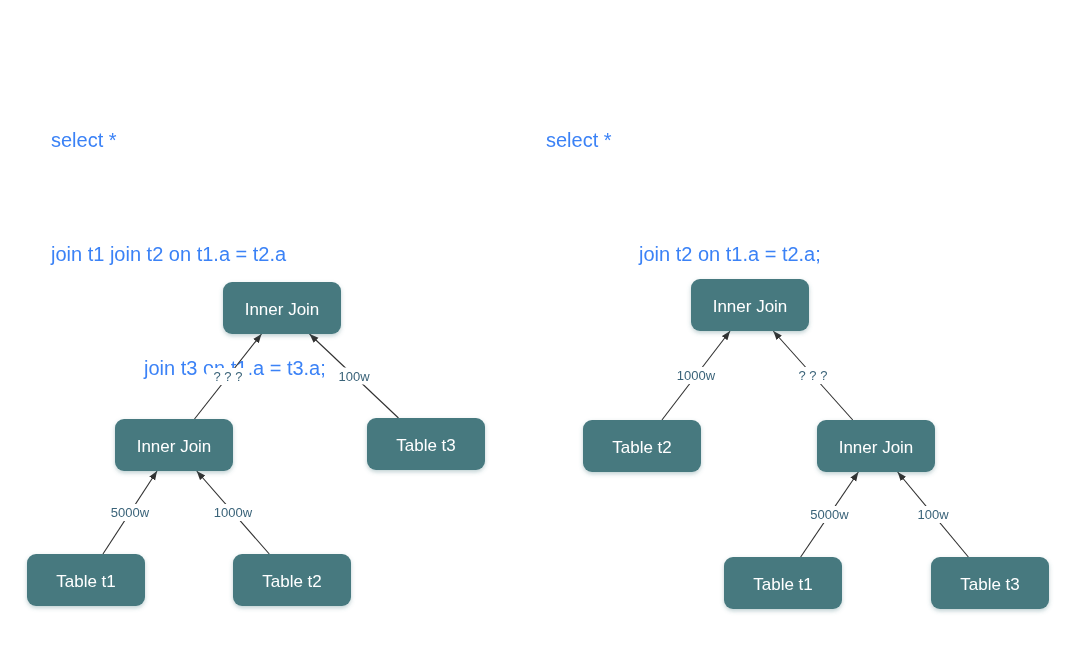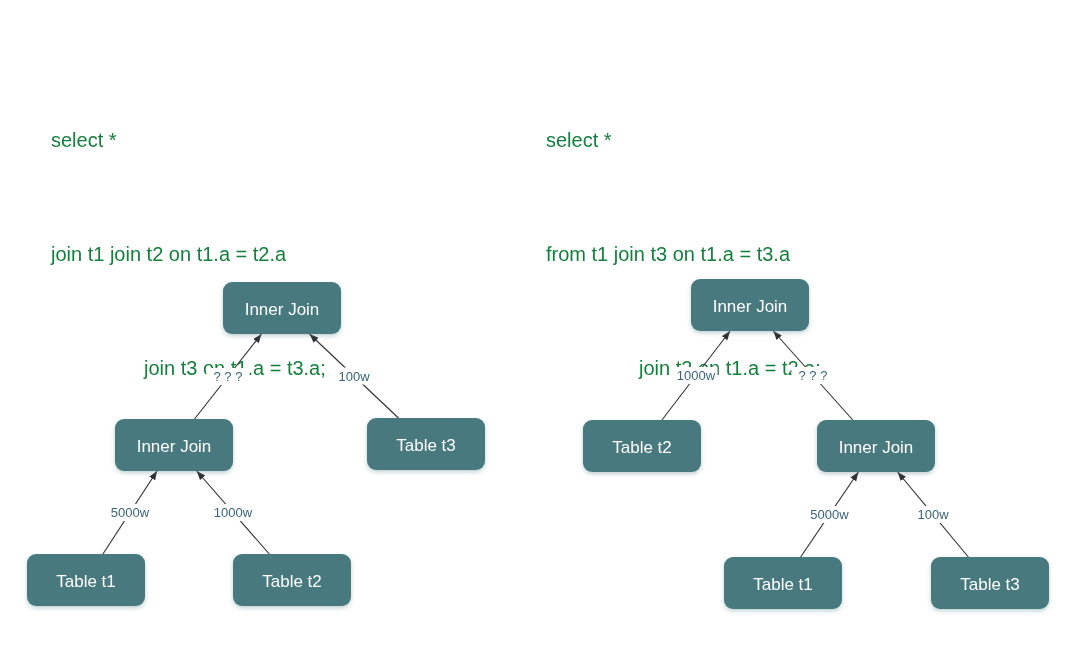--- a/index.html
+++ b/index.html
@@ -12,21 +12,21 @@
     height: 652px;
     position: relative;
     overflow: hidden;
     font-family: "Liberation Sans", "DejaVu Sans", sans-serif;
   }
   .query {
     position: absolute;
     top: 45px;
     font-size: 20px;
     line-height: 38px;
-    color: #15803d;
+    color: #3b82f6;
     white-space: pre;
   }
   #query-left  { left: 51px; }
   #query-right { left: 546px; }
   .qline.indent { padding-left: 93px; }
   #diagram {
     position: absolute;
     left: 0;
     top: 0;
   }
@@ -38,21 +38,20 @@
 <body>
 
 <div class="query" id="query-left">
   <div class="qline">select *</div>
   <div class="qline">join t1 join t2 on t1.a = t2.a</div>
   <div class="qline indent">join t3 on t1.a = t3.a;</div>
 </div>
 
 <div class="query" id="query-right">
   <div class="qline">select *</div>
-  <div class="qline">from t1 join t3 on t1.a = t3.a</div>
   <div class="qline indent">join t2 on t1.a = t2.a;</div>
 </div>
 
 <svg id="diagram" width="1080" height="652" viewBox="0 0 1080 652">
     <defs>
       <marker id="arrow" markerWidth="10" markerHeight="8" refX="9" refY="3.5" orient="auto" markerUnits="userSpaceOnUse">
         <path d="M0,0 L9,3.5 L0,7 Z" fill="#303030"></path>
       </marker>
       <filter id="soft" x="-20%" y="-20%" width="140%" height="160%">
         <feDropShadow dx="0" dy="2" stdDeviation="2" flood-color="#46797F" flood-opacity="0.35"></feDropShadow>

